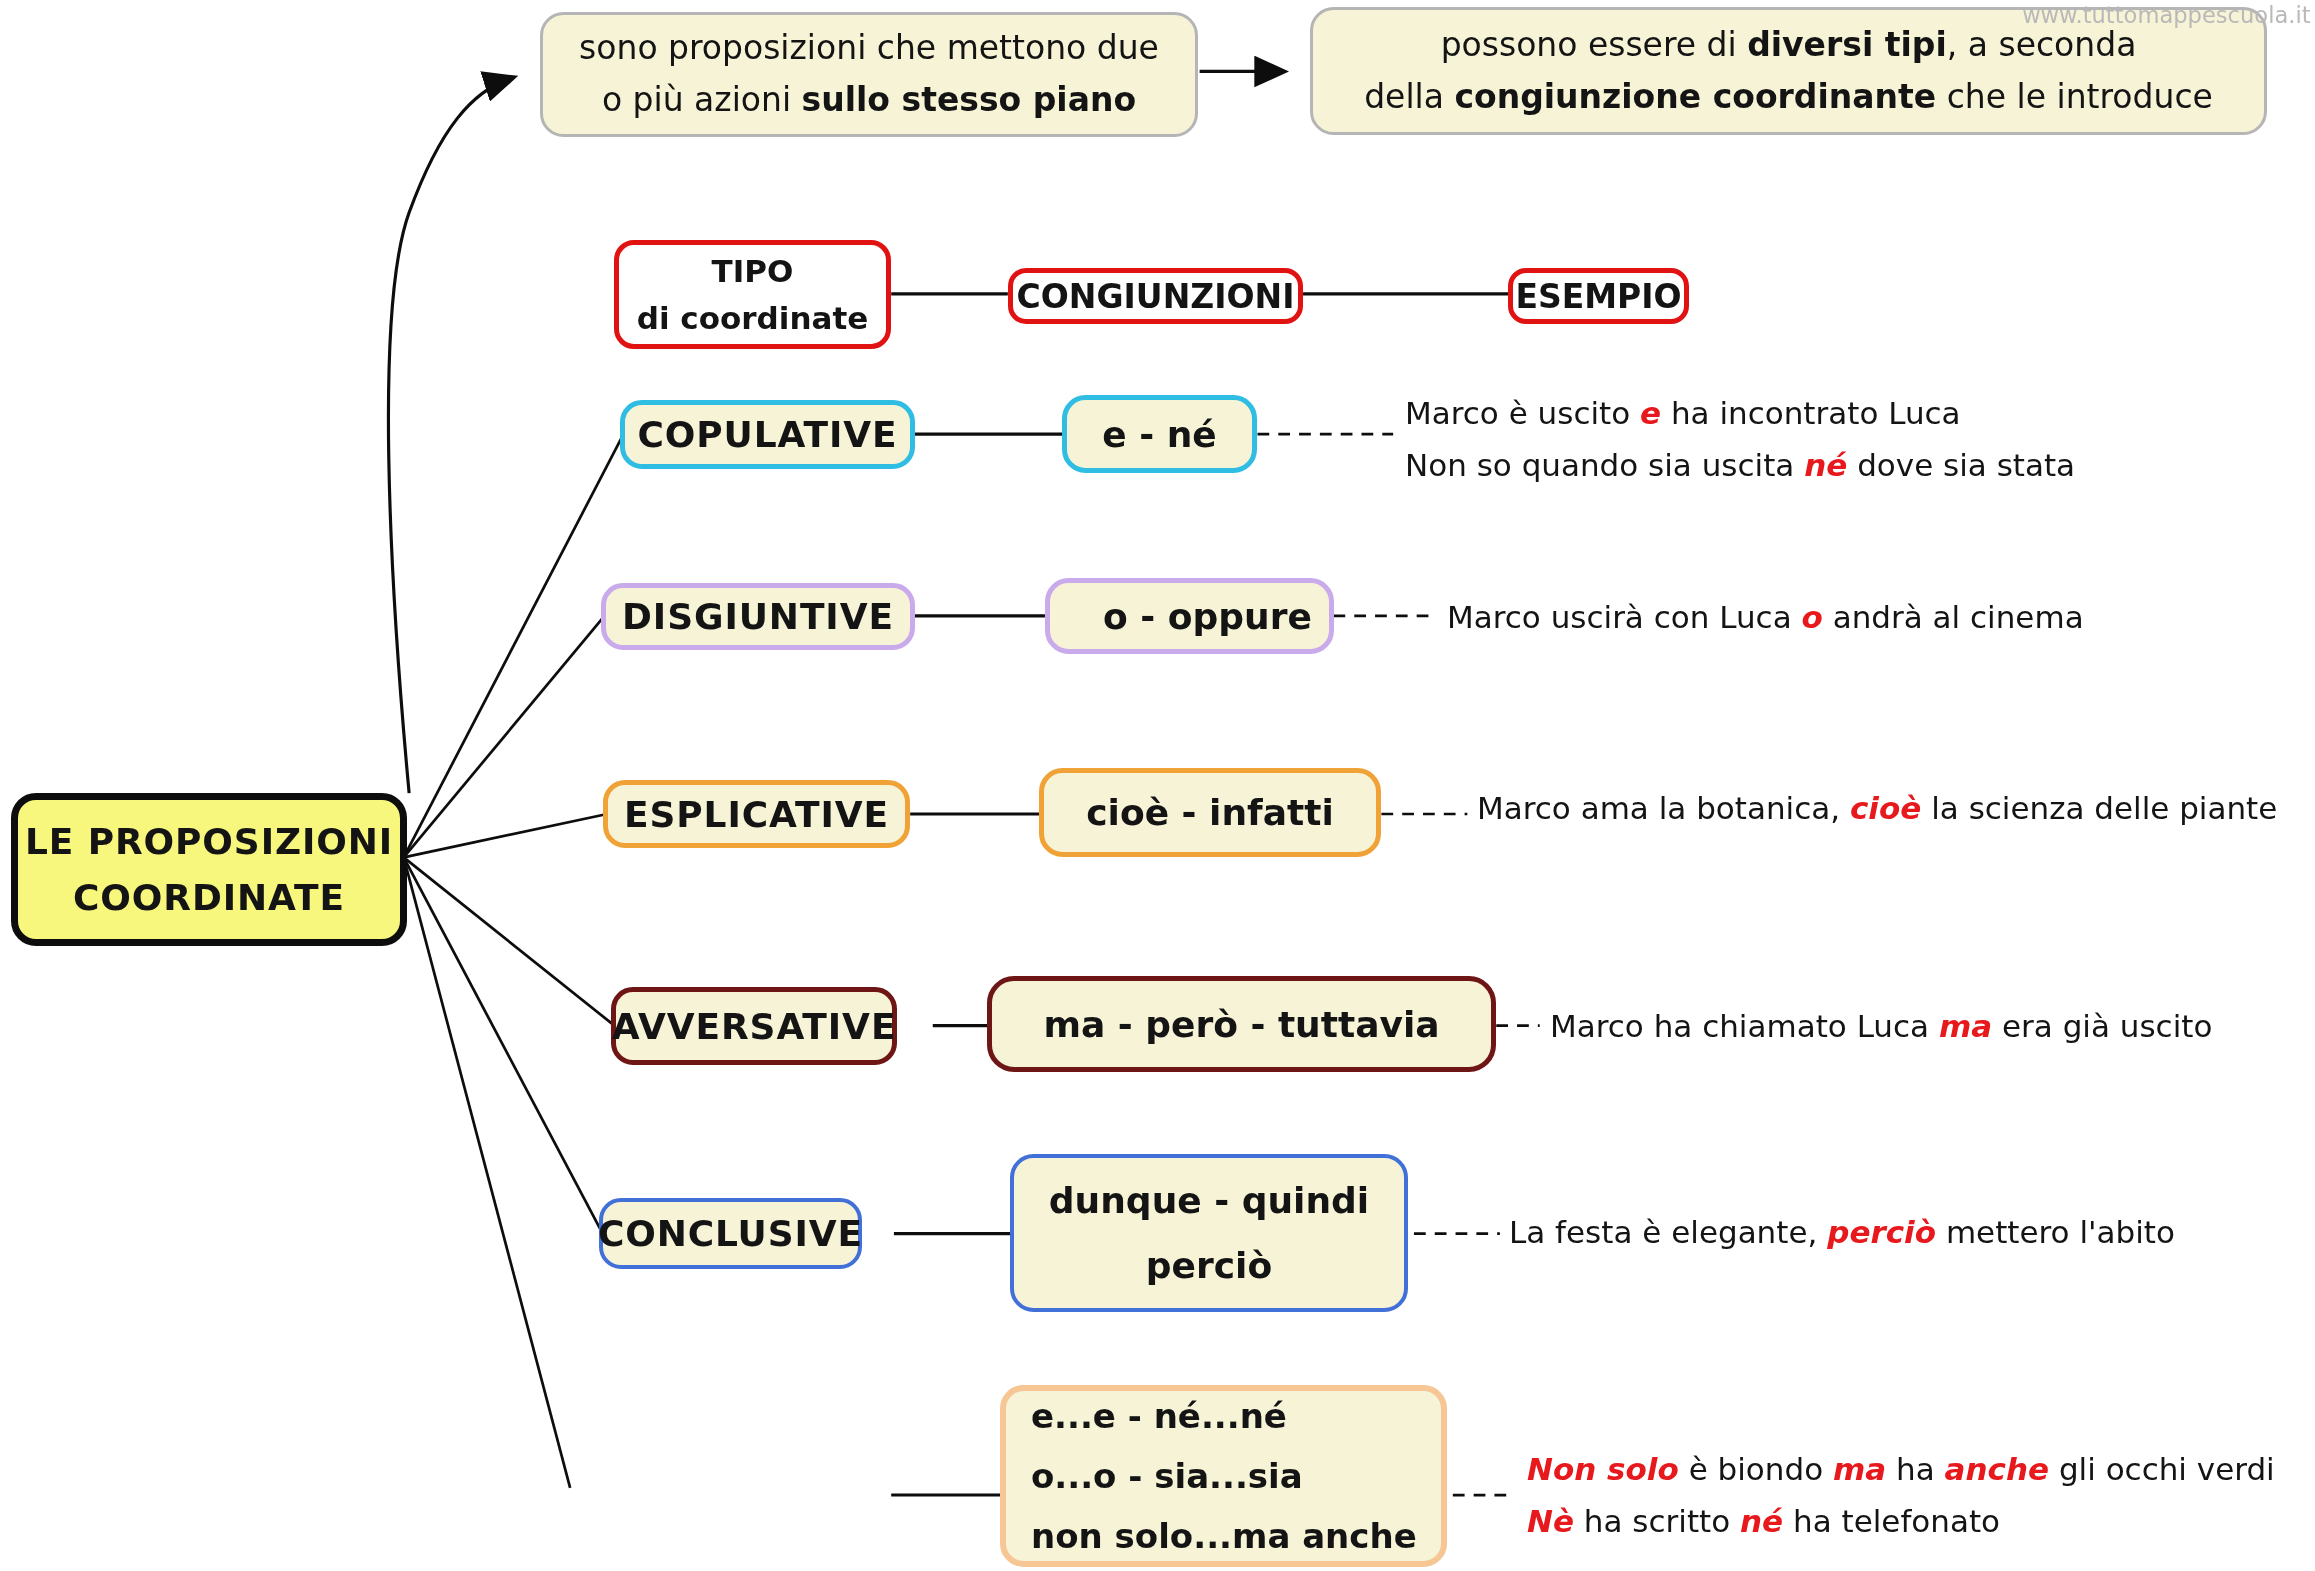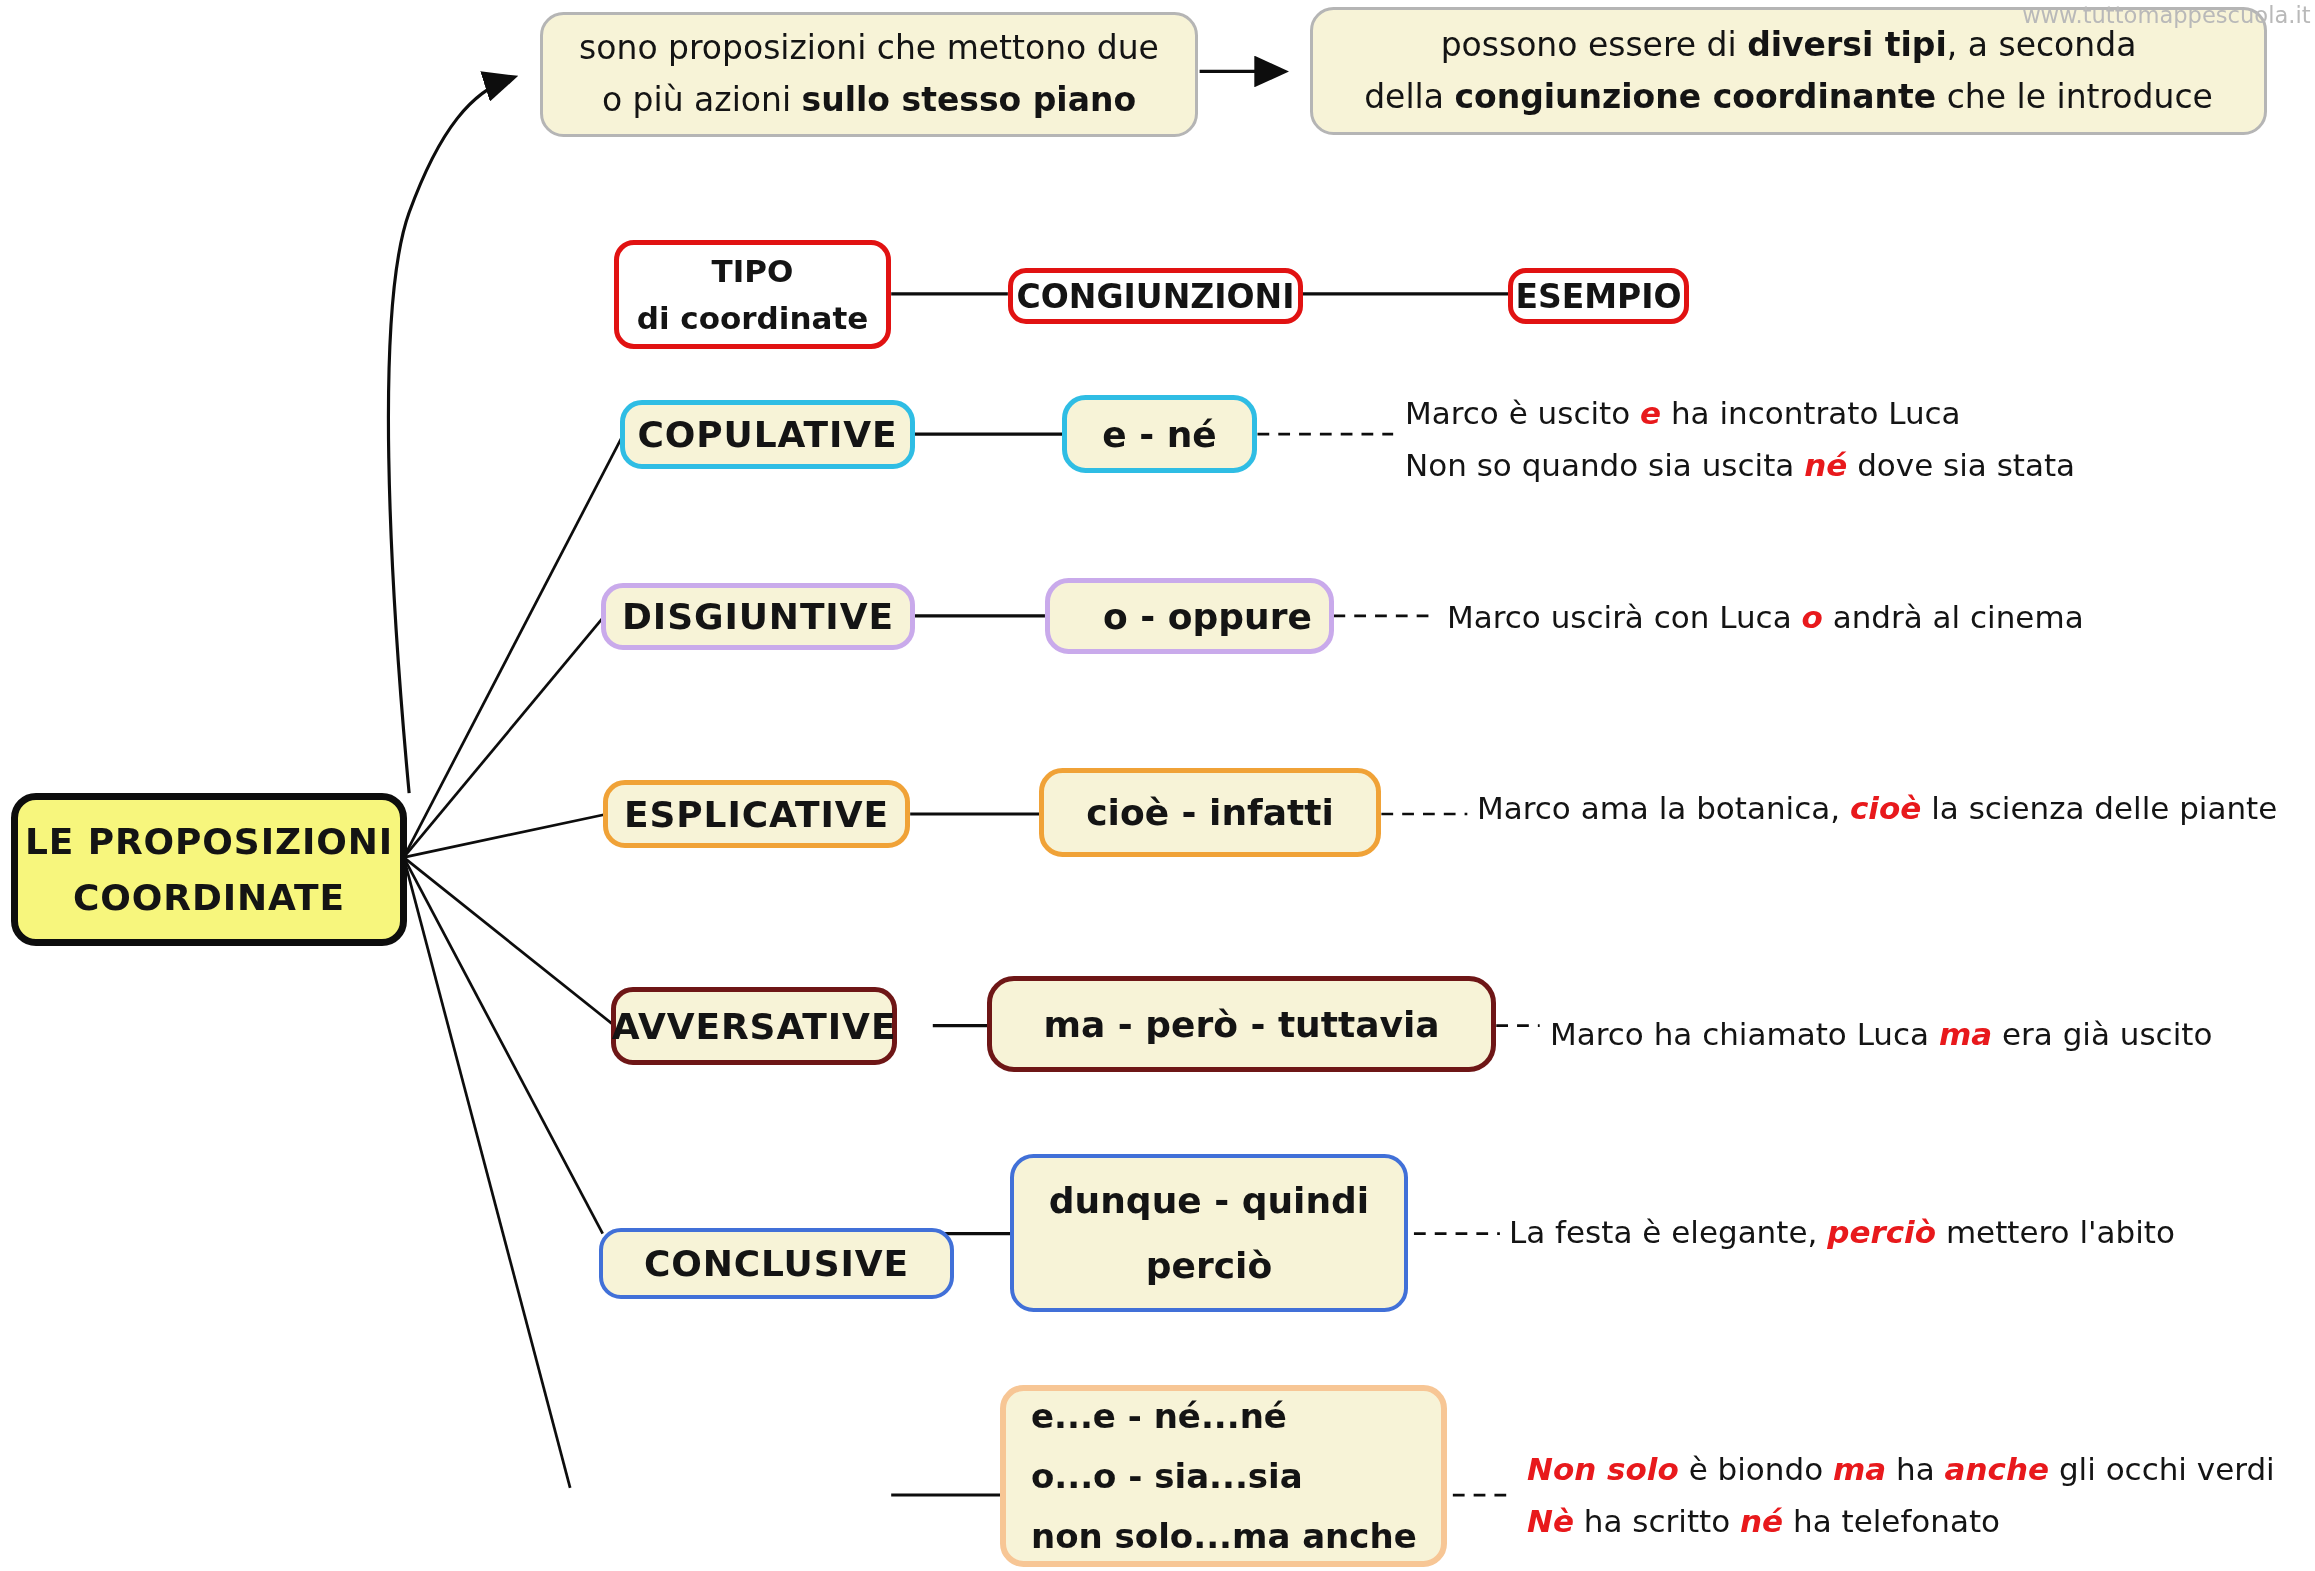--- a/index.html
+++ b/index.html
@@ -171,25 +171,25 @@
   <div class="examples" style="left:1477px; top:782px;">
     <div><span>Marco ama la botanica, </span><span class="seg-hl">cioè</span><span> la scienza delle piante</span></div>
   </div>
 
   <div class="box cat-box" style="left: 611px; top: 987px; width: 286px; height: 78px; border-color: rgb(110, 22, 22);">
     <div>AVVERSATIVE</div>
   </div>
   <div class="box conj-box" style="left: 987px; top: 976px; width: 509px; height: 96px; border-color: rgb(110, 22, 22); border-radius: 27px;">
     <div>ma - però - tuttavia</div>
   </div>
-  <div class="examples" style="left:1550px; top:1000px;margin-top:8px;">
+  <div class="examples" style="left:1550px; top:1000px;">
     <div><span>Marco ha chiamato Luca </span><span class="seg-hl">ma</span><span> era già uscito</span></div>
   </div>
 
-  <div class="box cat-box" style="left: 599px; top: 1198px; width: 355px; height: 71px; border-width: 4.5px; border-color: rgb(65, 112, 216); margin-top: 30px;">
+  <div class="box cat-box" style="left: 599px; top: 1198px; width: 263px; height: 71px; border-width: 4.5px; border-color: rgb(65, 112, 216);">
     <div>CONCLUSIVE</div>
   </div>
   <div class="box conj-box" style="left: 1010px; top: 1154px; width: 398px; height: 158px; line-height: 65px; border-width: 4.5px; border-color: rgb(65, 112, 216);">
     <div>dunque - quindi</div>
     <div>perciò</div>
   </div>
   <div class="examples" style="left:1509px; top:1206px;">
     <div><span>La festa è elegante, </span><span class="seg-hl">perciò</span><span> mettero l'abito</span></div>
   </div>
 

